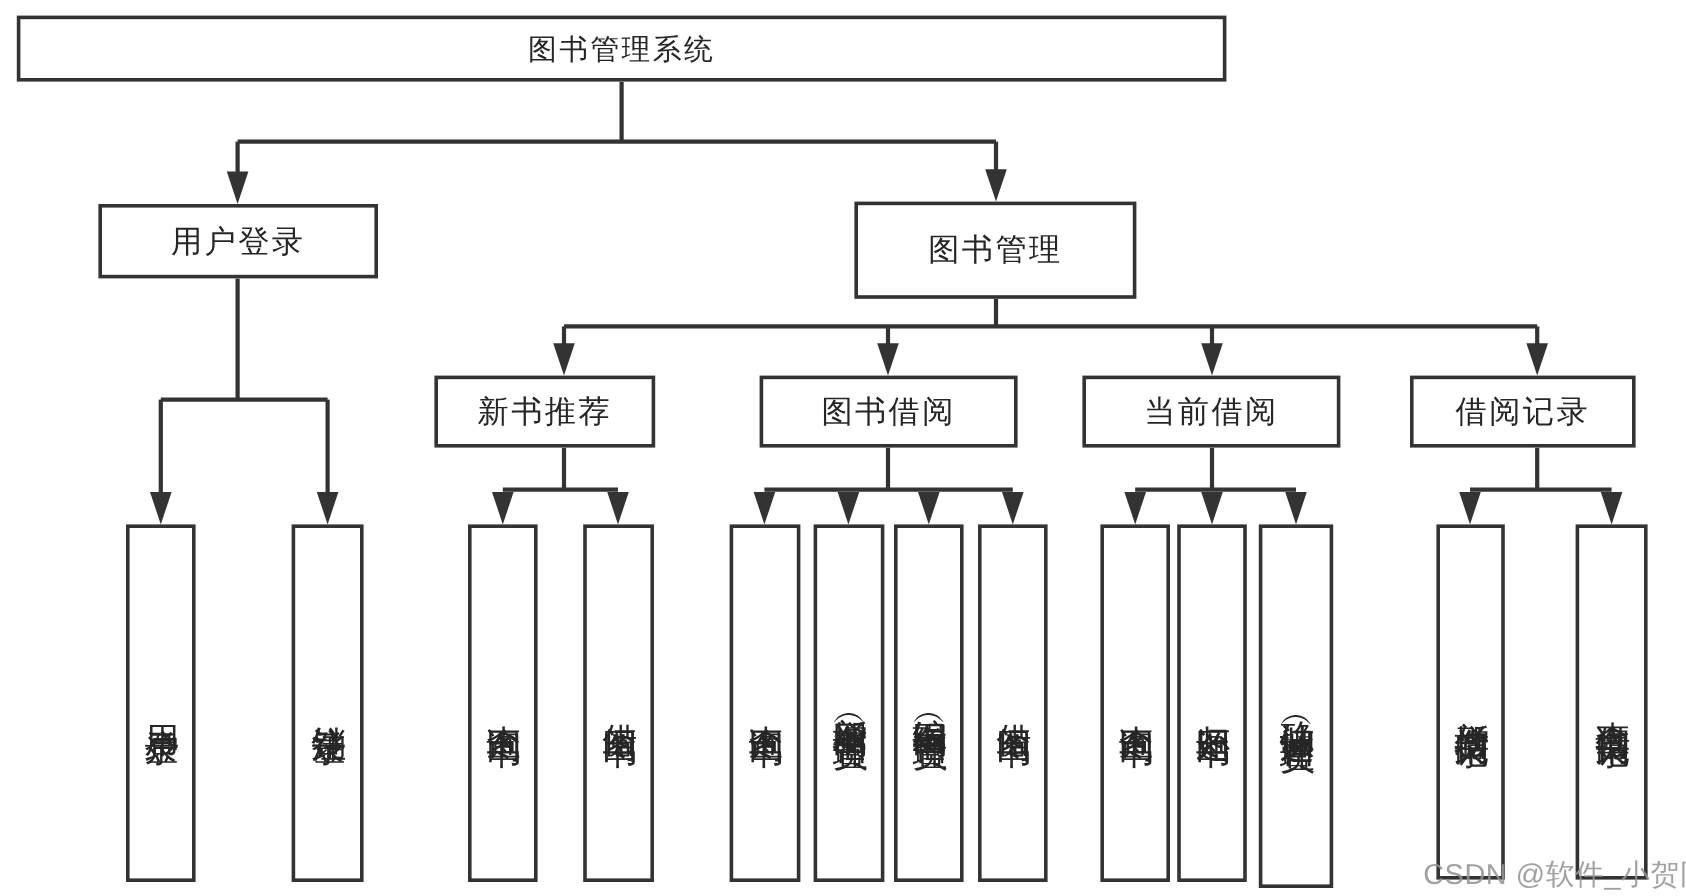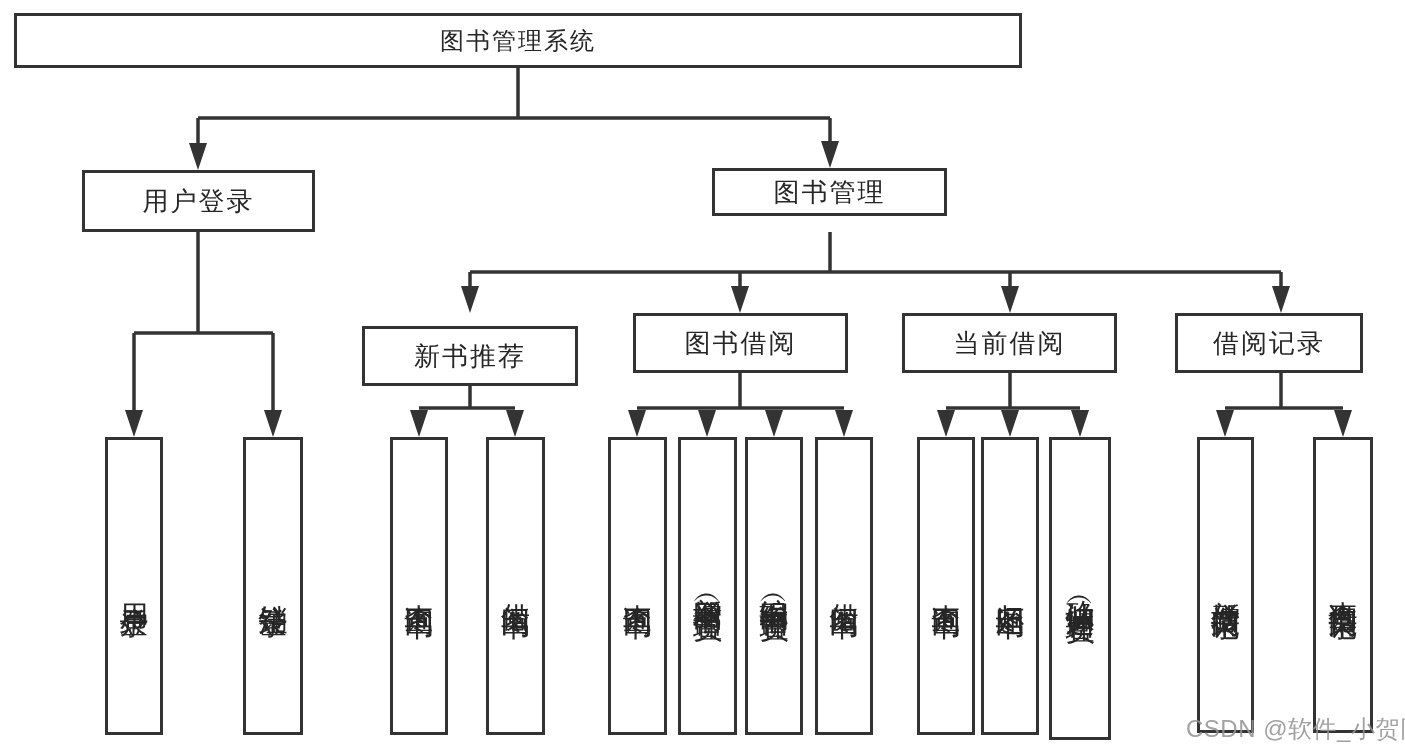--- a/index.html
+++ b/index.html
@@ -105,23 +105,23 @@
       <polygon points="1080,437 1071,410 1089,410"></polygon>
 
       <polygon points="1225,437 1216,410 1234,410"></polygon>
       <polygon points="1343,437 1334,410 1352,410"></polygon>
     </g>
   </svg>
 
   <div class="node h root" style="left:14px;top:13px;width:1008px;height:55px">图书管理系统</div>
 
   <div class="node h" style="left:82px;top:170px;width:233px;height:62px">用户登录</div>
-  <div class="node h" style="left:712px;top:168px;width:235px;height:48px">图书管理</div>
+  <div class="node h" style="left:712px;top:168px;width:235px;height:81px">图书管理</div>
 
-  <div class="node h" style="left:362px;top:326px;width:216px;height:60px">新书推荐</div>
+  <div class="node h" style="left:362px;top:313px;width:184px;height:60px">新书推荐</div>
   <div class="node h" style="left:633px;top:313px;width:215px;height:60px">图书借阅</div>
   <div class="node h" style="left:902px;top:313px;width:215px;height:60px">当前借阅</div>
   <div class="node h" style="left:1175px;top:313px;width:188px;height:60px">借阅记录</div>
 
   <div class="node v" style="left:105px;top:437px;width:58px;height:298px">用户登录</div>
   <div class="node v" style="left:243px;top:437px;width:60px;height:298px">注销登录</div>
 
   <div class="node v" style="left:390px;top:437px;width:58px;height:298px">查询图书</div>
   <div class="node v" style="left:486px;top:437px;width:59px;height:298px">借阅图书</div>
 

